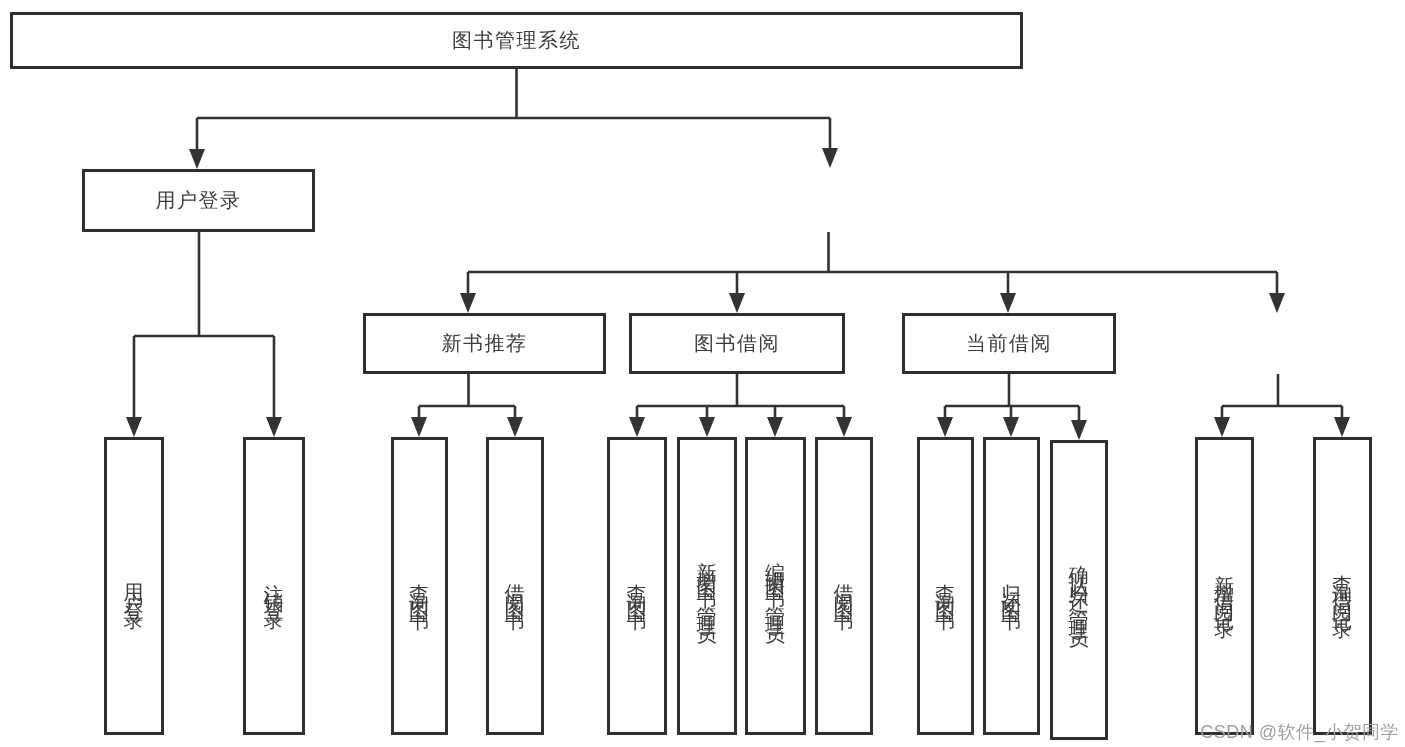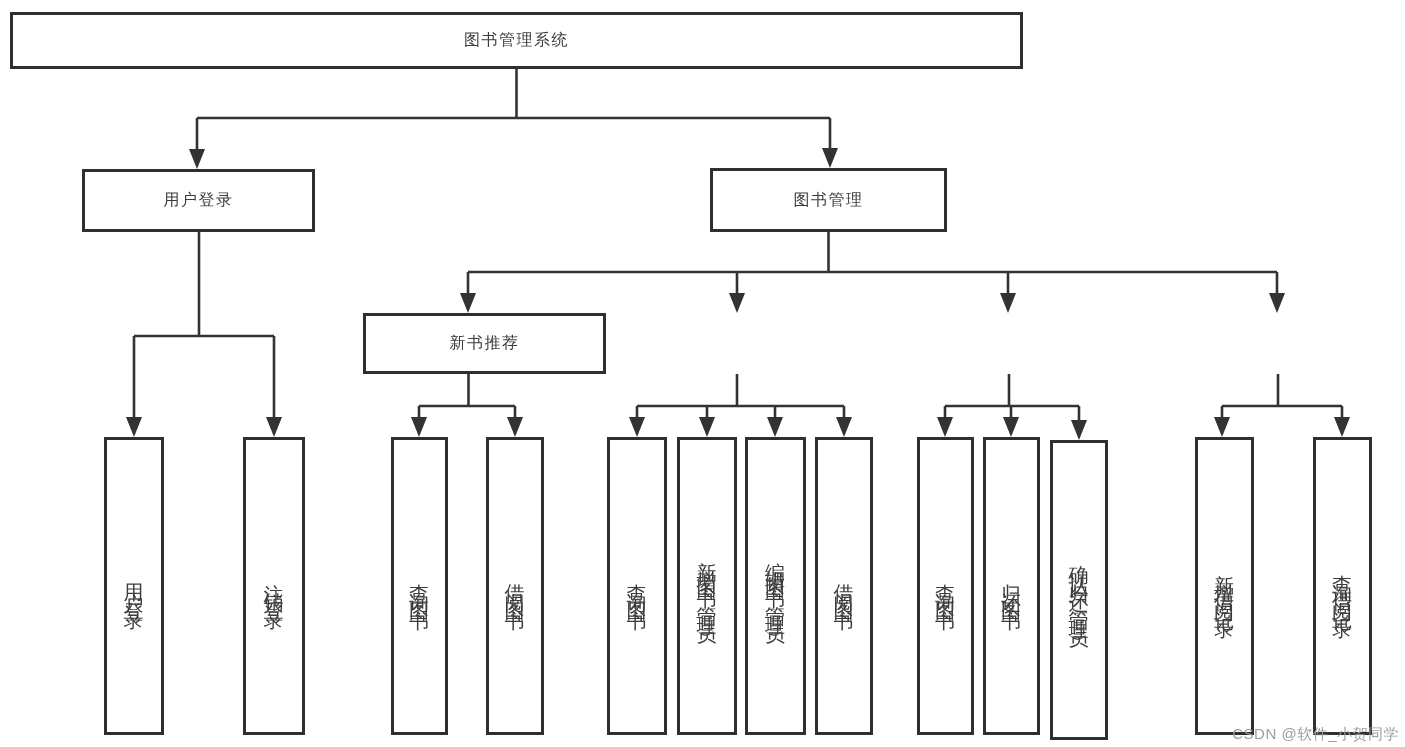--- a/index.html
+++ b/index.html
@@ -15,28 +15,28 @@
   }
   .connectors{position:absolute;left:0;top:0;width:1405px;height:747px;}
   .connectors path{fill:none;stroke:var(--line);stroke-width:2.6;}
   .connectors polygon{fill:var(--line);stroke:none;}
   .node{
     position:absolute;box-sizing:border-box;
     border:3px solid var(--box_border);
     background:#ffffff;color:var(--text);
     display:flex;align-items:center;justify-content:center;
   }
-  .node.h span{font-size:16px;letter-spacing:1.5px;white-space:nowrap;}
+  .node.h span{font-size:20px;letter-spacing:1.5px;white-space:nowrap;}
   .node.v span{
     writing-mode:vertical-rl;text-orientation:mixed;
     font-size:20px;letter-spacing:9px;line-height:1;
   }
   .watermark{
     position:absolute;right:6px;bottom:3px;
-    font-size:15px;color:var(--watermark);letter-spacing:.5px;
+    font-size:18px;color:var(--watermark);letter-spacing:.5px;
     white-space:nowrap;
   }
 </style>
 </head>
 <body>
 
 <div class="canvas">
 
   <svg class="connectors" viewBox="0 0 1405 747" xmlns="http://www.w3.org/2000/svg">
 
@@ -74,26 +74,29 @@
     <polygon points="1334,417 1350,417 1342,437"></polygon>
   </svg>
 
   <div class="node h" style="left:10px;top:12px;width:1013px;height:57px">
     <span>图书管理系统</span>
   </div>
 
   <div class="node h" style="left:82px;top:169px;width:233px;height:63px">
     <span>用户登录</span>
   </div>
-  <div class="node h" style="left:710px;top:168px;width:237px;height:64px">
-    <span>图书管理</span>
-  </div>
 
   <div class="node h" style="left:363px;top:313px;width:243px;height:61px">
     <span>新书推荐</span>
+  </div>
+  <div class="node h" style="left:629px;top:313px;width:216px;height:61px">
+    <span>图书借阅</span>
+  </div>
+  <div class="node h" style="left:902px;top:313px;width:214px;height:61px">
+    <span>当前借阅</span>
   </div>
 
   <div class="node v" style="left:104px;top:437px;width:60px;height:298px">
     <span>用户登录</span>
   </div>
   <div class="node v" style="left:243px;top:437px;width:62px;height:298px">
     <span>注销登录</span>
   </div>
 
   <div class="node v" style="left:391px;top:437px;width:57px;height:298px">

